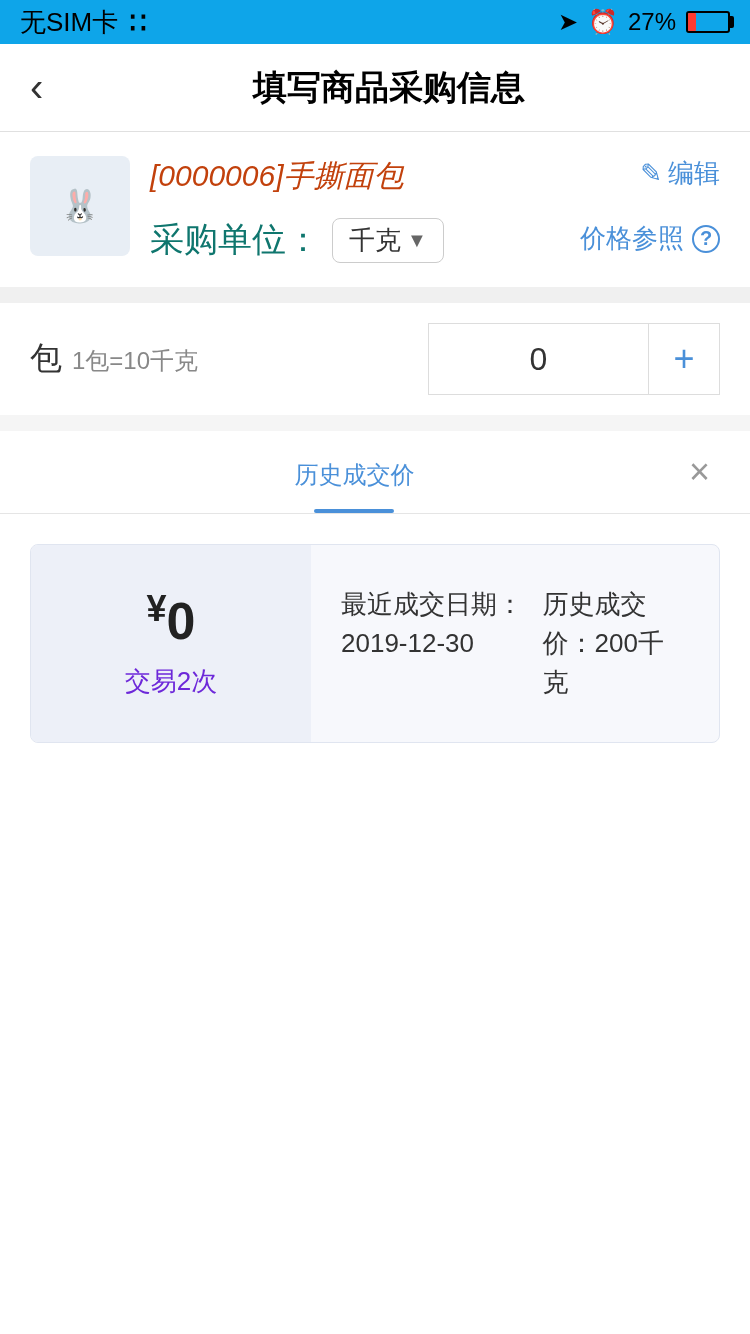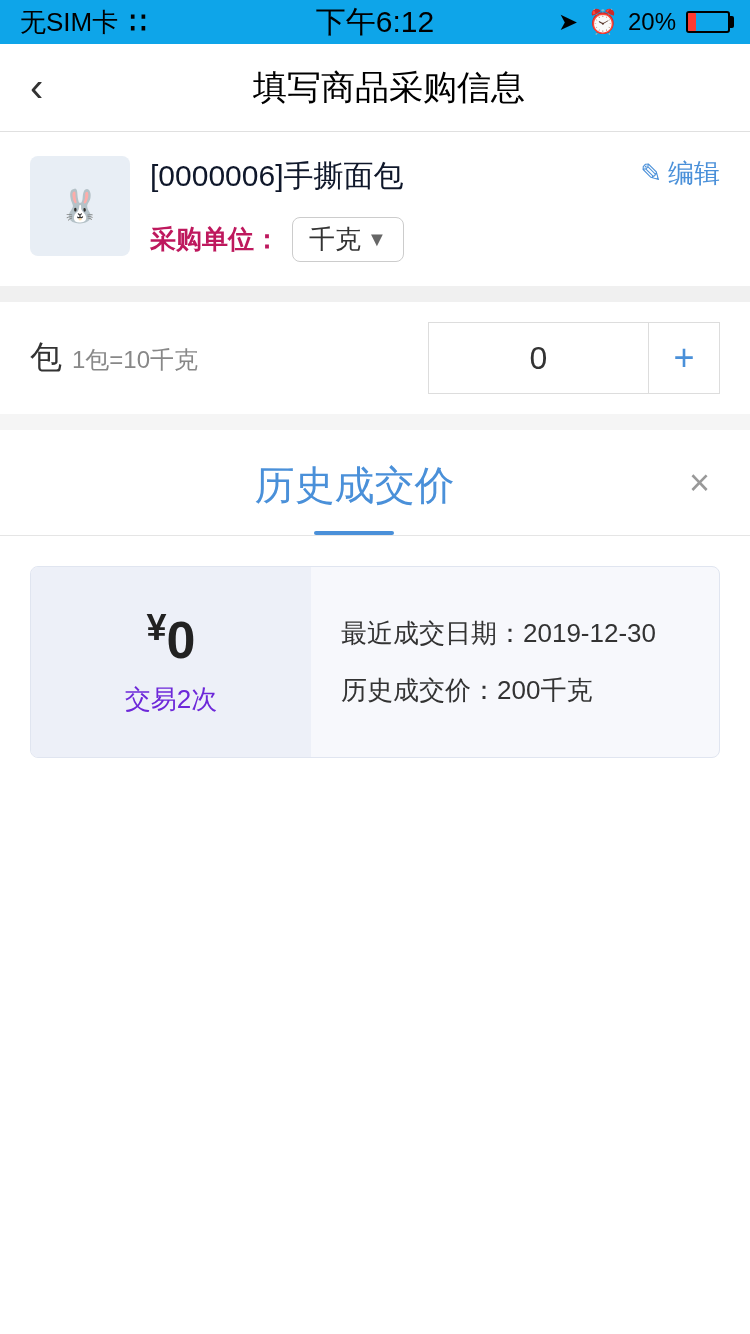--- a/index.html
+++ b/index.html
@@ -86,21 +86,21 @@
     }
     .nav-back {
       position: absolute;
       left: 30px;
       font-size: 40px;
       color: #333;
       cursor: pointer;
     }
     .nav-title {
       font-size: 34px;
-      font-weight: 400;
+      font-weight: 700;
       color: #000;
       margin-left: 28px;
     }
 
     
     .product-card {
       background: #fff;
       margin: 0;
       padding: 24px 30px;
     }
@@ -128,32 +128,32 @@
       font-size: 32px;
       color: #8aabcc;
     }
     .product-info {
       display: flex;
       flex-direction: column;
       gap: 20px;
     }
     .product-name {
       font-size: 30px;
-      color: #0f172a;
+      color: #c2410c;
       font-weight: 500;
+      font-style: italic;
     }
     .product-unit-row {
       display: flex;
       align-items: center;
       gap: 12px;
     }
     .product-unit-label {
-      font-size: 26px;
-      color: #be185d;
-      font-weight: bold;
+      font-size: 34px;
+      color: #0f766e;
     }
     .unit-selector {
       border: 1px solid #ccc;
       border-radius: 8px;
       padding: 4px 16px;
       font-size: 26px;
       color: #333;
       background: #fff;
       display: flex;
       align-items: center;
@@ -264,21 +264,21 @@
       display: flex;
       align-items: center;
       border-bottom: 1px solid #e5e5e5;
       padding: 0 30px;
       position: relative;
     }
     .tab-item {
       flex: 1;
       text-align: center;
       padding: 28px 0 22px;
-      font-size: 40px;
+      font-size: 24px;
       color: #666;
       cursor: pointer;
       position: relative;
     }
     .tab-item.active {
       color: #4a90d9;
       font-weight: 500;
     }
     .tab-item.active::after {
       content: '';
@@ -329,21 +329,21 @@
       vertical-align: super;
     }
     .history-count {
       font-size: 26px;
       color: #6d28d9;
     }
     .history-details-section {
       flex: 1;
       padding: 40px 30px;
       display: flex;
-      flex-direction: column;
+      flex-direction: row;
       gap: 18px;
       justify-content: center;
     }
     .history-detail-row {
       font-size: 26px;
       color: #333;
       line-height: 1.5;
     }
 
     
@@ -353,25 +353,24 @@
       min-height: 600px;
     }
   </style>
 </head>
 <body>
 
 <div class="status-bar">
   <div class="status-left">
     <span>无SIM卡 ∷</span>
   </div>
-  <div class="status-center">下午6:12</div>
   <div class="status-right">
     <span>➤</span>
     <span>⏰</span>
-    <span>20%</span>
+    <span>27%</span>
     <div class="battery-icon">
       <div class="battery-body">
         <div class="battery-fill"></div>
         <div class="battery-tip"></div>
       </div>
     </div>
   </div>
 </div>
 
 <div class="nav-bar">
@@ -394,20 +393,24 @@
             <span class="unit-arrow">▼</span>
           </div>
         </div>
       </div>
     </div>
     <div class="product-actions">
       <div class="edit-btn">
         <span>✎</span>
         <span>编辑</span>
       </div>
+      <div class="price-ref-btn">
+        <span>价格参照</span>
+        <div class="price-ref-icon">?</div>
+      </div>
     </div>
   </div>
 </div>
 
 <div class="section-divider"></div>
 
 <div class="quantity-row">
   <div class="quantity-label">
     <span class="qty-main">包</span>
     <span class="qty-sub">1包=10千克</span>

